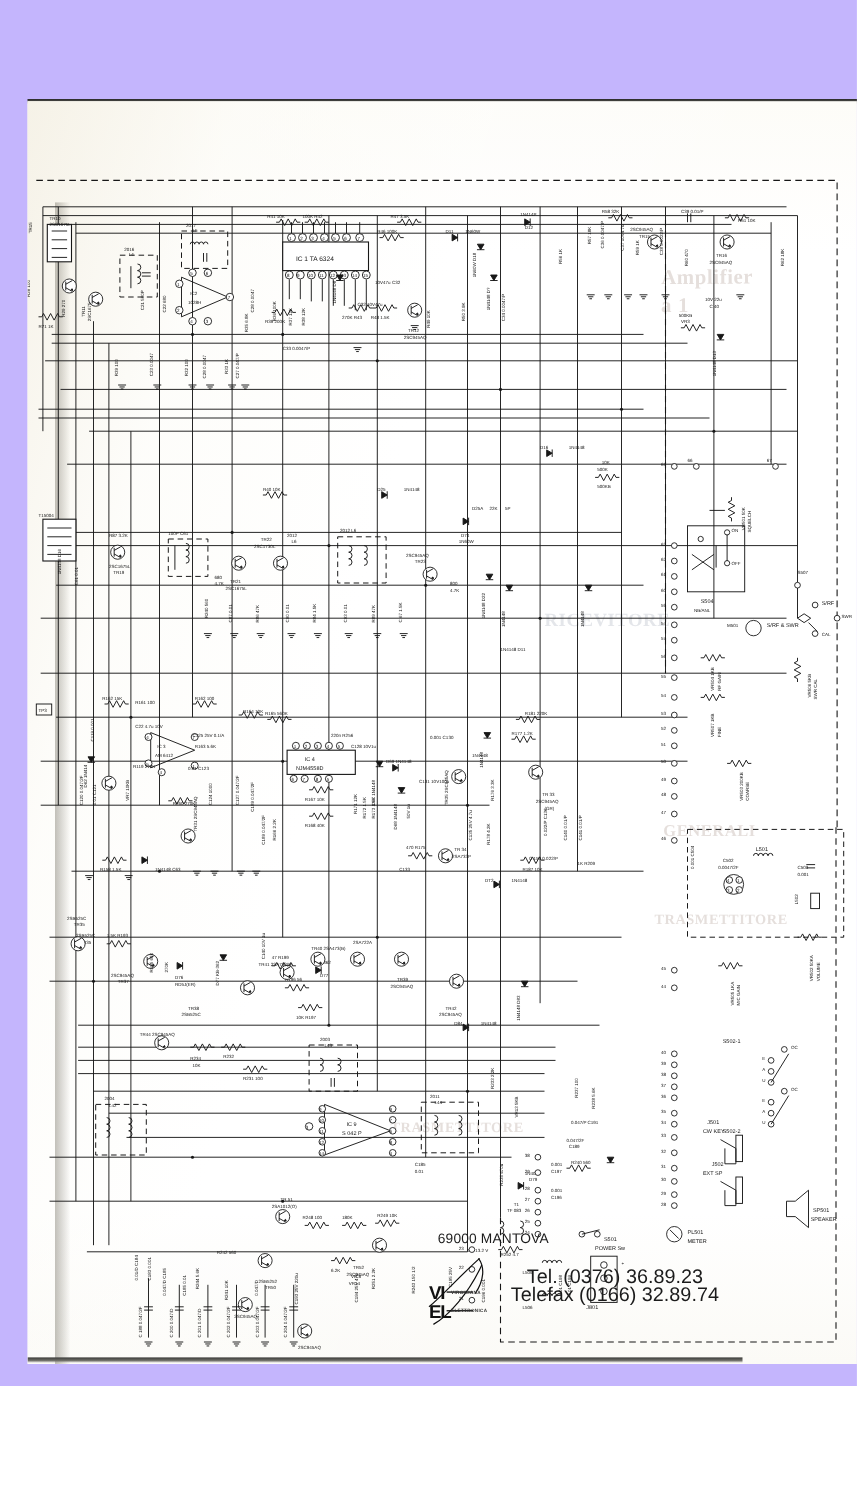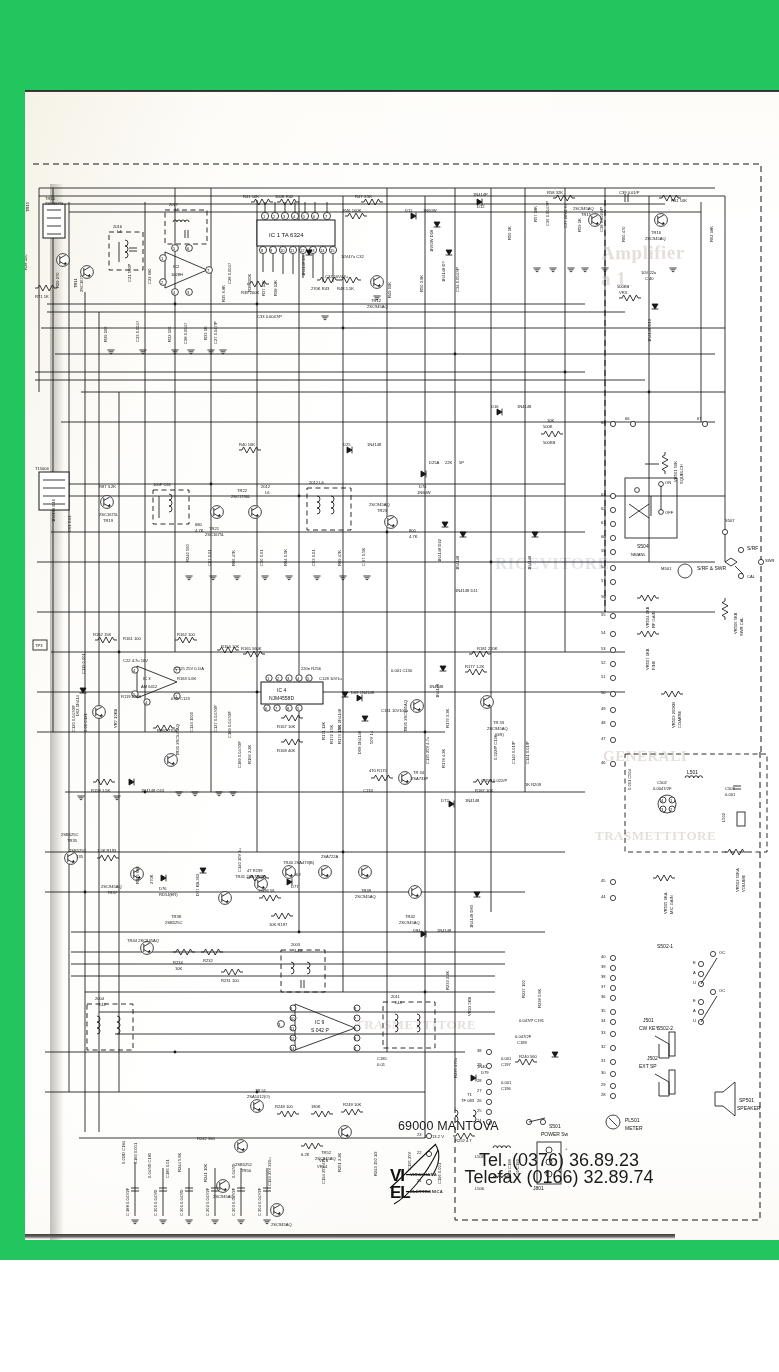--- a/index.html
+++ b/index.html
@@ -1,20 +1,20 @@
 <!DOCTYPE html>
 <html><head>
 <meta charset="utf-8">
 <title>Schematic Scan</title>
 <style>
   html,body{margin:0;padding:0;background:#ffffff;}
   body{width:779px;height:1372px;overflow:hidden;
        font-family:"Liberation Sans", sans-serif;}
 
-  #page{position:relative;width:779px;height:1260px;background:#22c55e;}
+  #page{position:relative;width:779px;height:1260px;background:#c4b5fd;}
 
   
   #sheet{position:absolute;left:25px;top:92px;width:754px;height:1148px;
          background:
             linear-gradient(105deg, rgba(244,240,228,.85) 0%, rgba(252,251,246,.55) 18%, rgba(255,255,255,.25) 40%, rgba(255,255,255,0) 70%),
             linear-gradient(180deg, #fdfcf8 0%, #ffffff 12%, #ffffff 88%, #fbfaf6 100%);
          overflow:hidden;}
   
   #scanband{position:absolute;left:25px;top:90px;width:754px;height:5px;
             background:linear-gradient(180deg,#2a2a2a 0%,#4a4a46 45%,#8d8c86 78%,rgba(200,198,190,0) 100%);}

